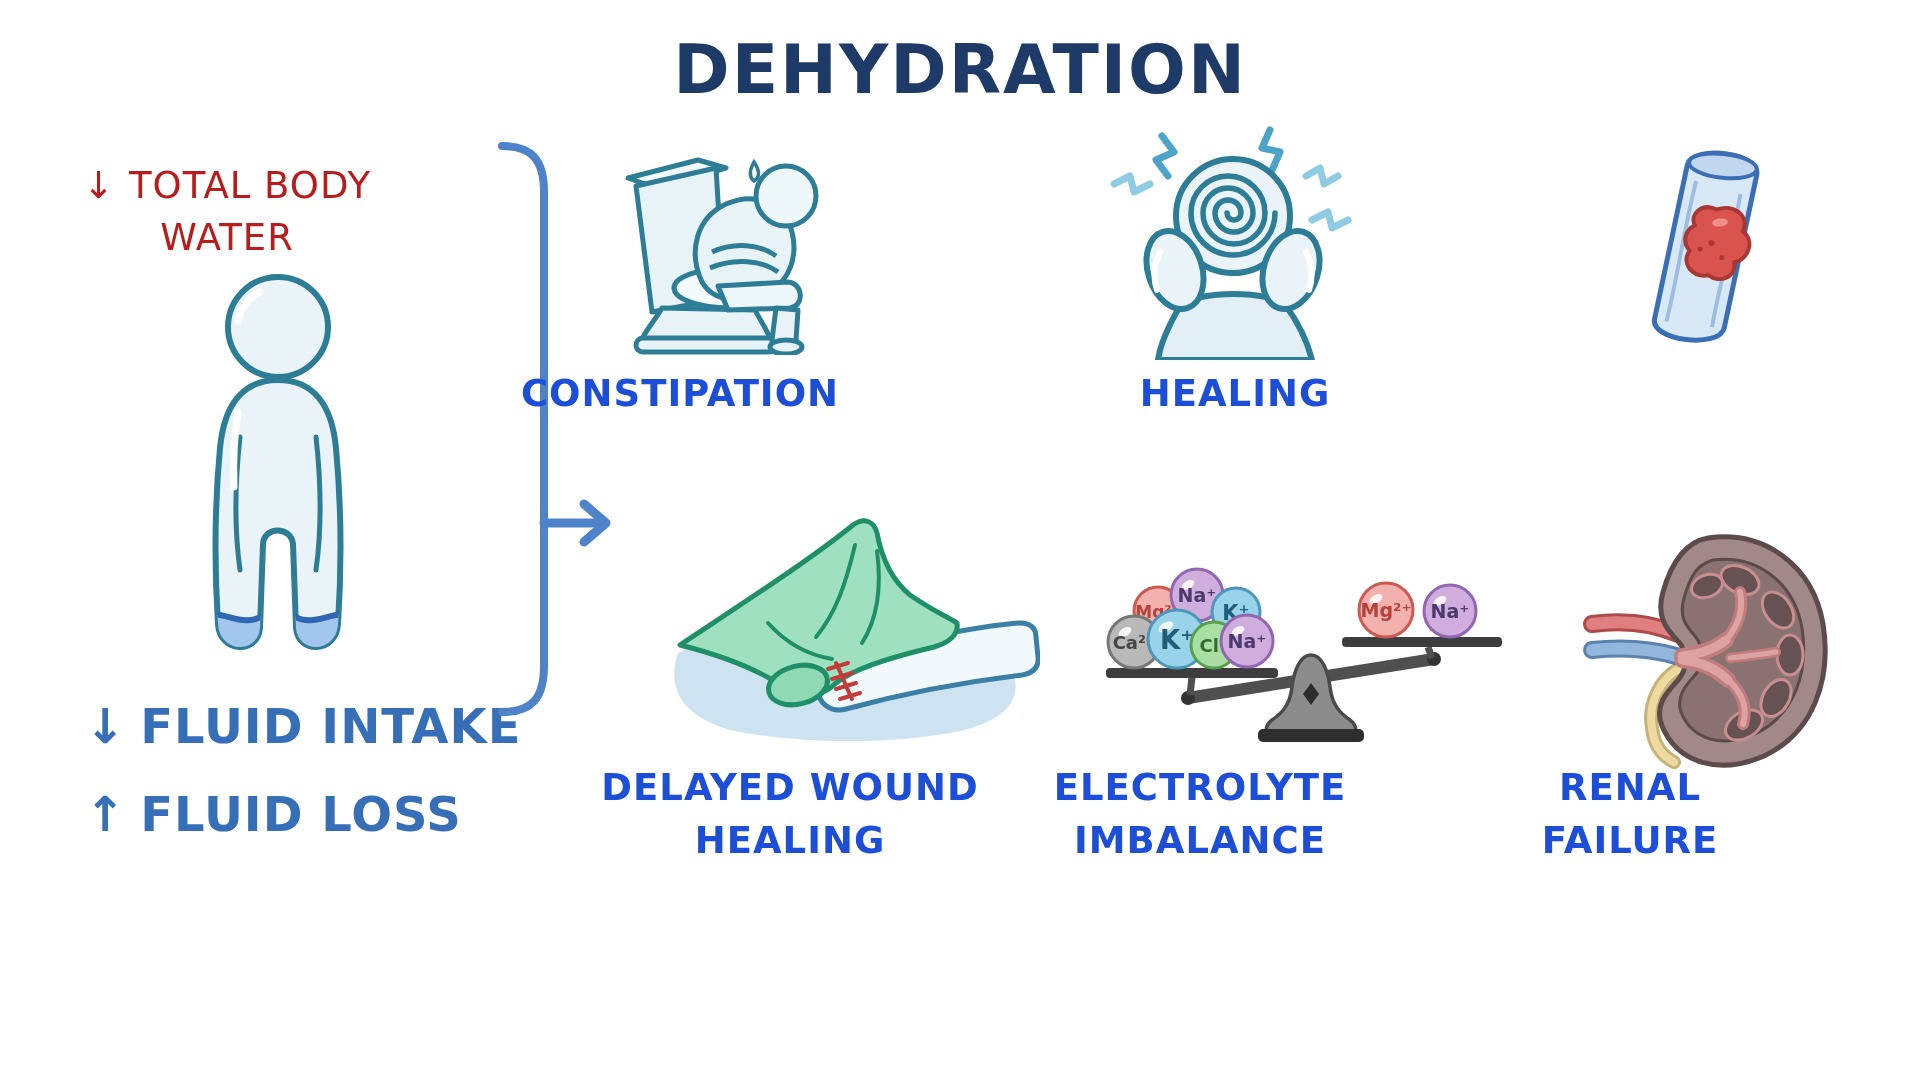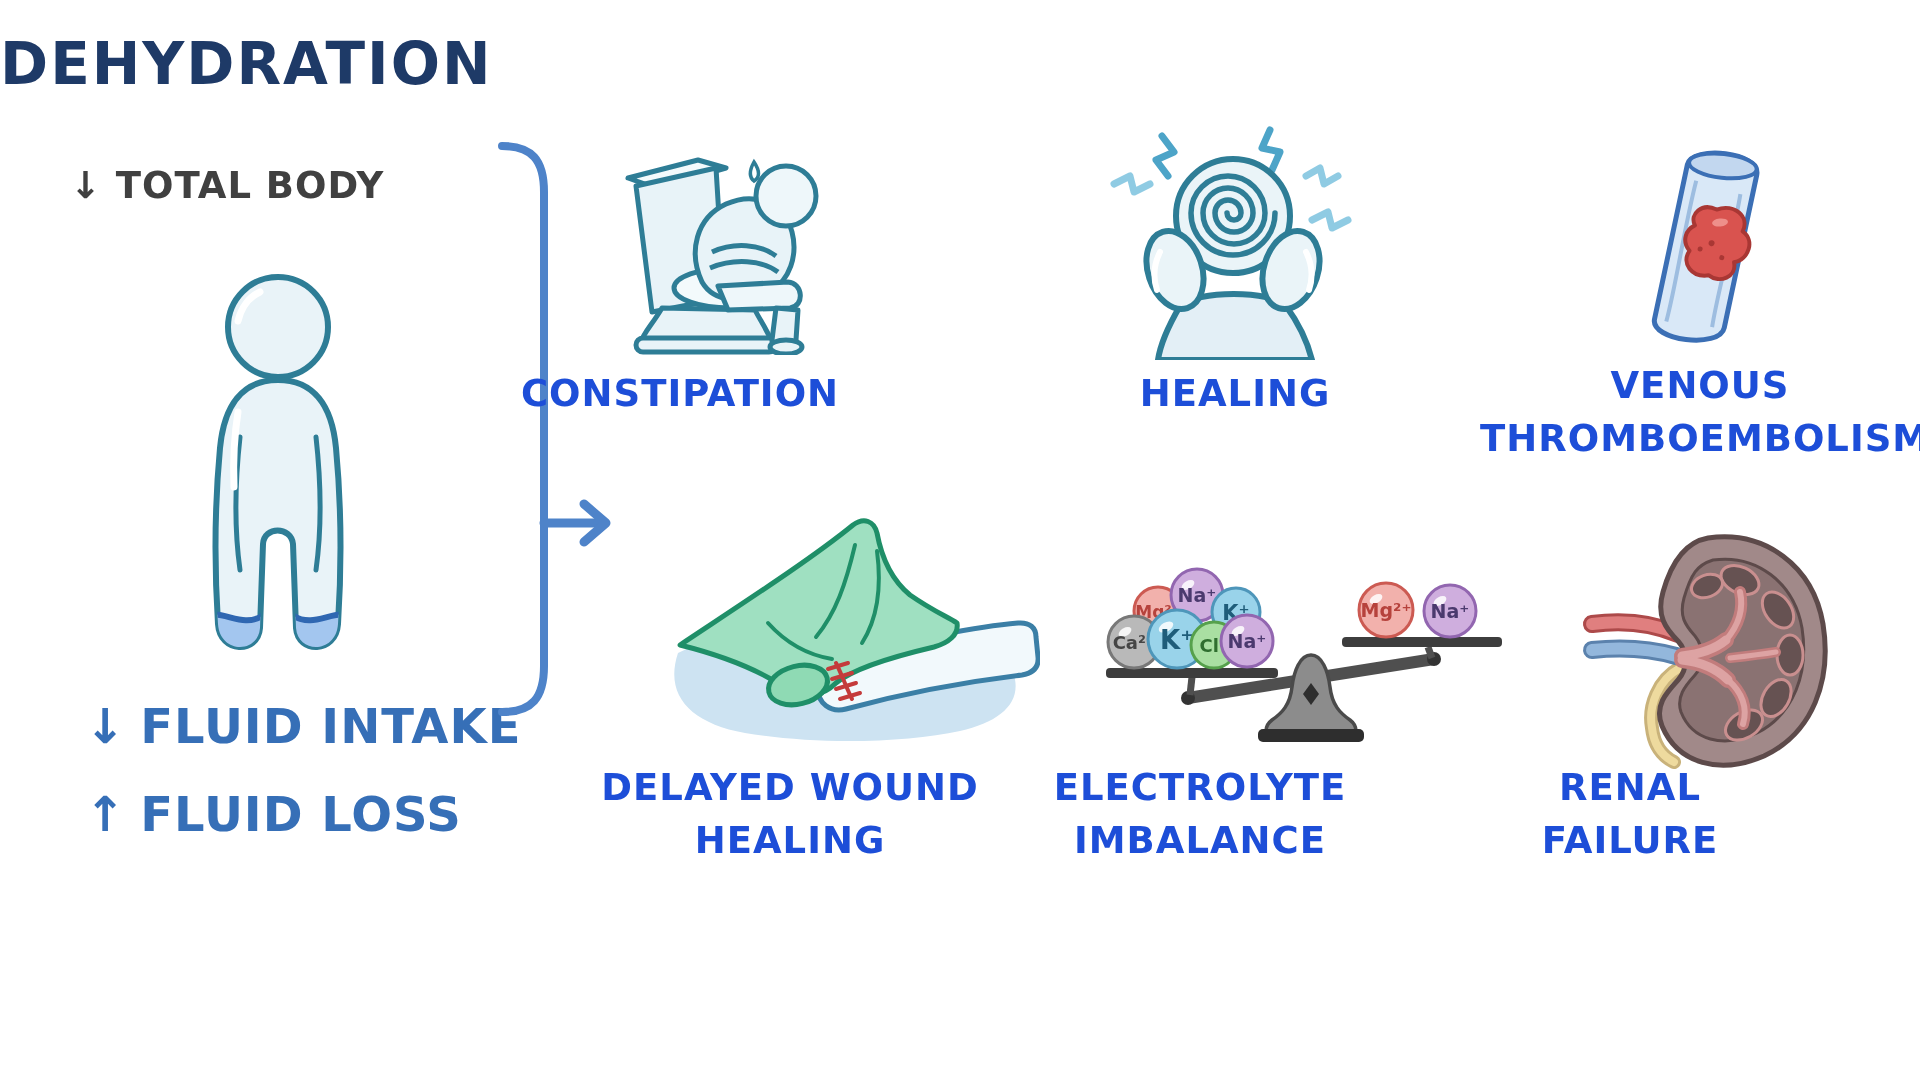--- a/index.html
+++ b/index.html
@@ -1,45 +1,46 @@
 <!DOCTYPE html>
 <html><head>
 <meta charset="utf-8">
 <style>
   html,body{margin:0;padding:0;background:#ffffff;}
   .canvas{
     position:relative;width:1920px;height:1080px;background:#ffffff;
     font-family:"DejaVu Sans","Liberation Sans",sans-serif;overflow:hidden;
   }
   .title{
-    position:absolute;left:0;top:30px;width:100%;text-align:left;
-    font-size:58px;font-weight:bold;color:#1e3a67;letter-spacing:2px;
+    position:absolute;left:0;top:30px;width:100%;text-align:center;
+    font-size:68px;font-weight:bold;color:#1e3a67;letter-spacing:2px;
   }
   .cause-block{
     position:absolute;left:62px;top:160px;width:330px;text-align:center;
-    color:#404040;font-weight:bold;font-size:37px;line-height:1.4;letter-spacing:1px;
+    color:#b91c1c;font-weight:normal;font-size:37px;line-height:1.4;letter-spacing:1px;
   }
   .cause-row{position:absolute;color:#366fb7;font-weight:bold;font-size:48px;letter-spacing:1px;}
   .cause-arrow{margin-right:14px;}
   .big-label{
     position:absolute;color:#1d4ed8;font-weight:bold;font-size:37px;
     text-align:center;line-height:1.42;letter-spacing:1px;
   }
   .label-line{display:block;}
   .icon{position:absolute;}
 </style>
 </head>
 <body>
 
 <div class="canvas">
 
   <div class="title">DEHYDRATION</div>
 
   <div class="cause-block">
     <span class="label-line"><span class="cause-arrow">↓</span><span>TOTAL BODY</span></span>
+    <span class="label-line">WATER</span>
   </div>
 
   <svg class="icon" style="left:160px;top:272px" width="235" height="400" viewBox="0 0 235 400">
     <defs>
       <clipPath id="bodyClip">
         <path d="M 118,108 C 82,108 64,134 60,176 C 55,230 54,290 58,352 C 60,382 98,382 100,356 L 103,272 C 104,254 131,254 133,272 L 136,356 C 138,382 176,382 178,352 C 182,290 181,230 176,176 C 172,134 154,108 118,108 Z"></path>
       </clipPath>
     </defs>
     <circle cx="118" cy="55" r="50" fill="#e9f3f8" stroke="#2e7d96" stroke-width="6"></circle>
     <path d="M 100,20 C 89,25 81,36 78,49" fill="none" stroke="#ffffff" stroke-width="7" stroke-linecap="round"></path>
@@ -113,24 +114,20 @@
       <ellipse cx="75" cy="24" rx="34" ry="12" transform="rotate(-6 75 24)" fill="#c2d7ef" stroke="#3b6fb5" stroke-width="4"></ellipse>
       <path d="M 52,44 C 50,92 54,150 52,188" fill="none" stroke="#9dbde0" stroke-width="4"></path>
       <path d="M 98,48 C 100,92 96,150 98,184" fill="none" stroke="#9dbde0" stroke-width="4"></path>
       <path d="M 60,88 C 52,78 62,64 78,68 C 94,58 112,68 108,84 C 122,90 120,110 106,116 C 112,130 96,140 84,134 C 68,140 54,128 60,114 C 50,106 52,94 60,88 Z" fill="#d9534f" stroke="#a93734" stroke-width="4" stroke-linejoin="round"></path>
       <ellipse cx="84" cy="80" rx="8" ry="4" transform="rotate(-18 84 80)" fill="#ee8f8a"></ellipse>
       <circle cx="80" cy="102" r="3" fill="#a93734"></circle>
       <circle cx="93" cy="114" r="2.5" fill="#a93734"></circle>
       <circle cx="70" cy="110" r="2.5" fill="#a93734"></circle>
     </g>
   </svg>
-  <div class="big-label" style="left:1480px;top:360px;width:440px">
-    <span class="label-line">VENOUS</span>
-    <span class="label-line">THROMBOEMBOLISM</span>
-  </div>
 
   <svg class="icon" style="left:650px;top:505px" width="390" height="265" viewBox="0 0 390 265">
     <path d="M 28,148 C 14,190 40,218 95,228 C 165,240 255,238 310,226 C 350,217 372,198 364,170 C 360,155 350,148 338,146 L 45,140 Z" fill="#cde3f2"></path>
     <path d="M 180,155 C 240,140 320,122 368,118 C 380,117 386,123 386,132 L 388,152 C 389,162 383,168 372,170 C 305,178 240,192 196,204 C 180,208 168,198 168,184 C 168,170 172,160 180,155 Z" fill="#f2f9fc" stroke="#3b7fa6" stroke-width="5" stroke-linejoin="round"></path>
     <path d="M 30,140 C 90,100 160,55 203,20 C 214,12 224,16 227,28 C 232,55 243,76 260,90 C 283,106 298,112 307,118 C 309,130 298,138 284,142 C 250,150 205,162 186,178 C 172,192 153,194 140,186 C 112,166 70,150 30,140 Z" fill="#9fe0c1" stroke="#1f8f68" stroke-width="5" stroke-linejoin="round"></path>
     <g fill="none" stroke="#1f8f68" stroke-width="4" stroke-linecap="round">
       <path d="M 205,40 C 196,78 186,108 166,132"></path>
       <path d="M 227,46 C 232,84 226,116 212,138"></path>
       <path d="M 118,118 C 136,138 158,150 182,154"></path>
     </g>

